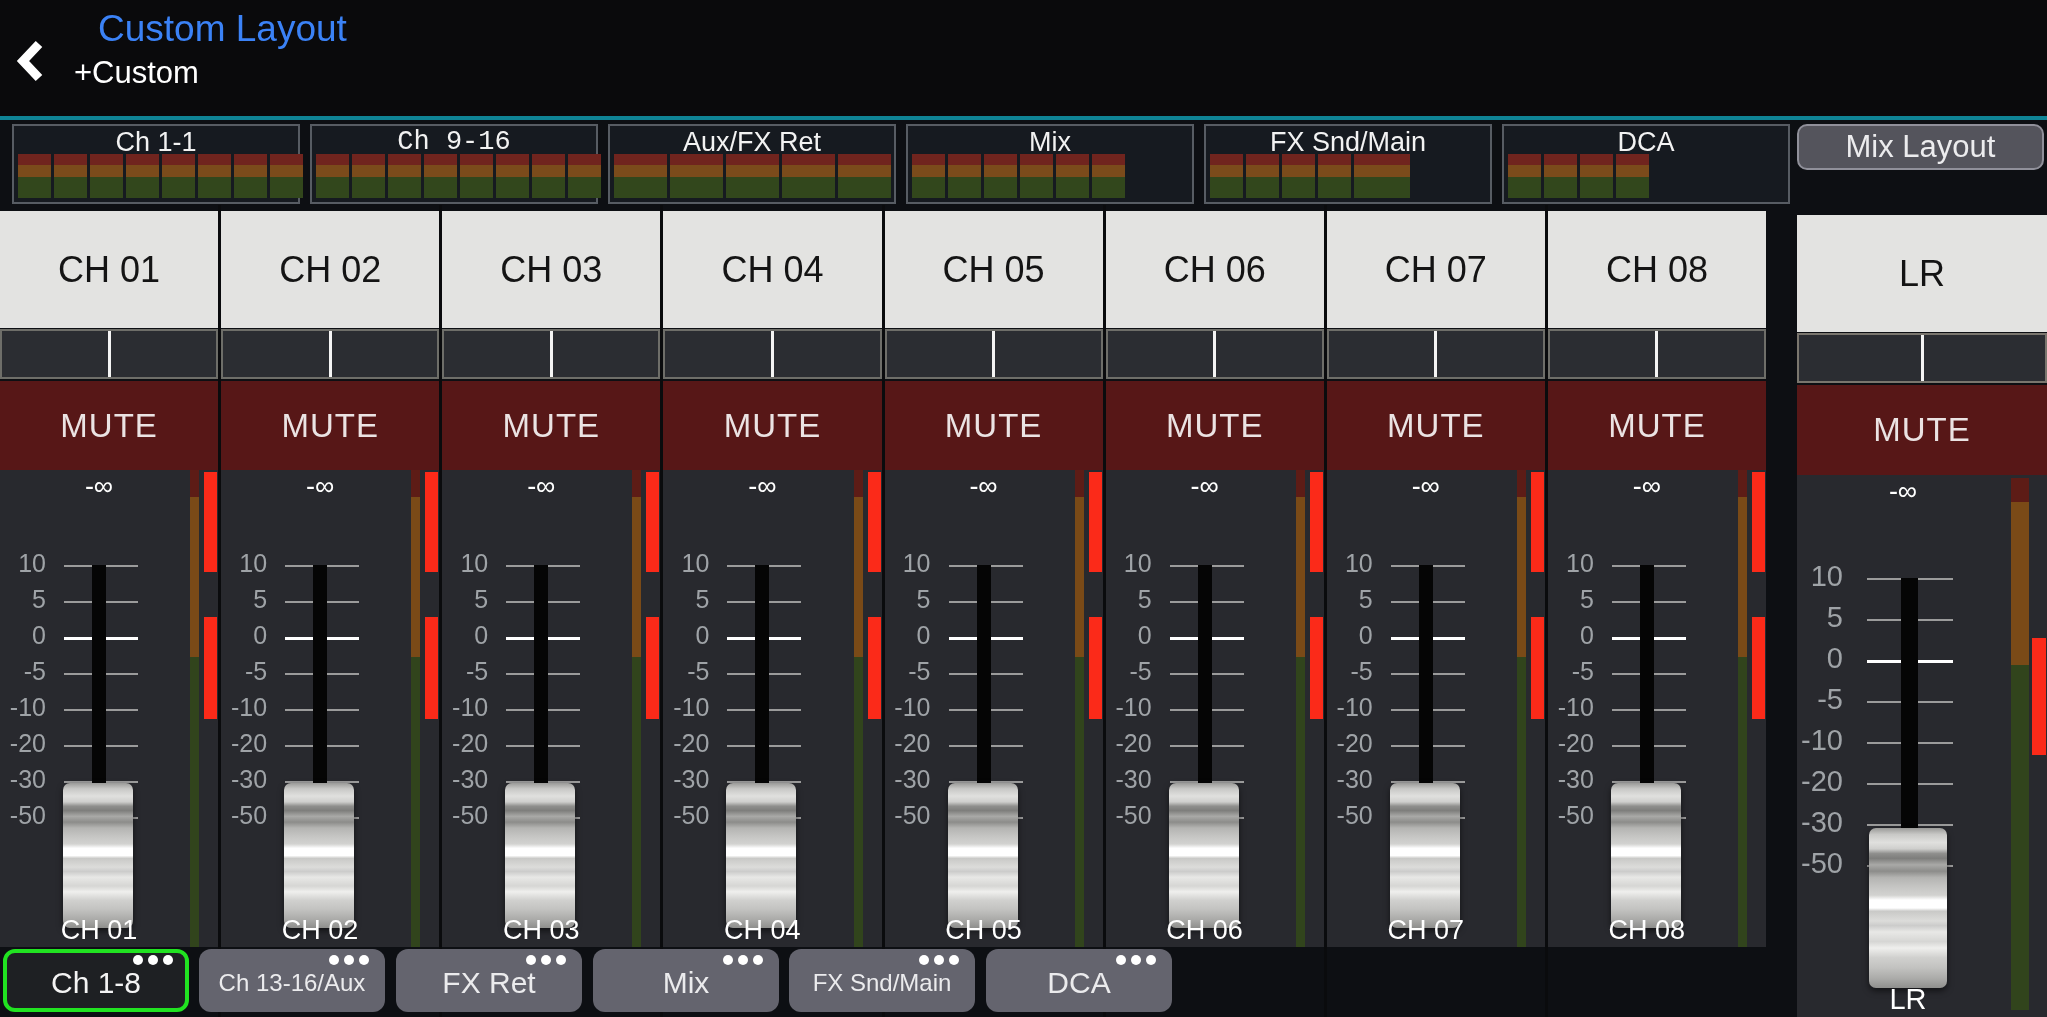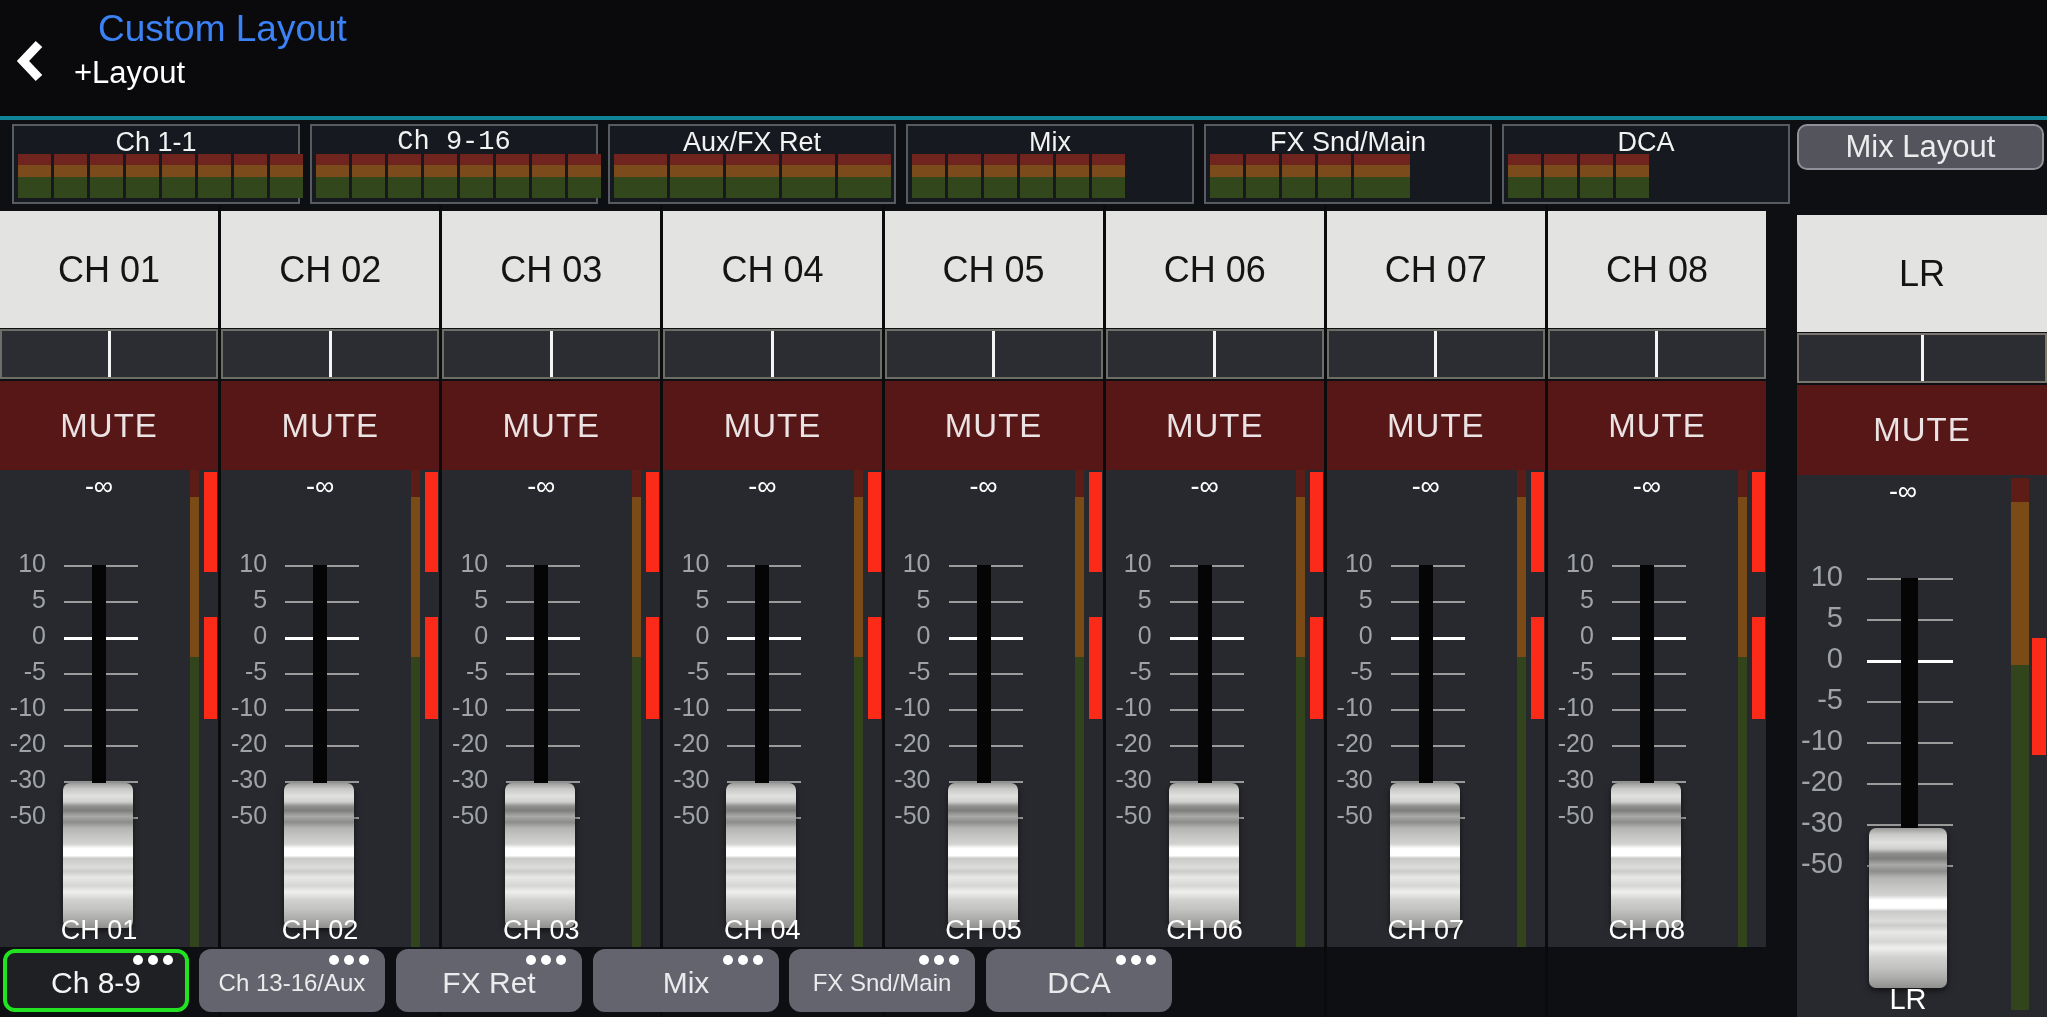--- a/index.html
+++ b/index.html
@@ -100,21 +100,21 @@
 
 <div id="screen">
 
   <div class="app-header">
     <div class="back-btn">
       <svg width="30" height="44" viewBox="0 0 30 44">
         <polyline points="24,5 8,22 24,39" fill="none" stroke="#ffffff" stroke-width="9"></polyline>
       </svg>
     </div>
     <div class="app-title">Custom Layout</div>
-    <div class="app-subtitle">+Layout</div>
+    <div class="app-subtitle">+Custom</div>
   </div>
   <div class="teal-rule"></div>
 
   <div id="nav-blocks">
       <div class="nav-block" style="left: 12px;">
         <div class="nav-label">Ch 1-1</div>
         <div class="nav-meters">
           <div class="nav-seg" style="width: 33px;"></div>
           <div class="nav-seg" style="width: 33px;"></div>
           <div class="nav-seg" style="width: 33px;"></div>
@@ -473,21 +473,21 @@
         <div class="track"></div>
         <div class="knob"></div>
         <div class="mscale"></div>
         <div class="mlevel seg-a"></div>
         <div class="slabel">LR</div>
       </div>
   </div>
 
   <div id="tabs">
       <div class="tab selected" style="left: 3px; font-size: 30px;">
-        <div style="margin-top: 4px;">Ch 8-9</div>
+        <div style="margin-top: 4px;">Ch 1-8</div>
         <div class="dots">
           <i></i>
           <i></i>
           <i></i>
         </div>
       </div>
       <div class="tab" style="left: 199px; font-size: 24px;">
         <div style="margin-top: 4px;">Ch 13-16/Aux</div>
         <div class="dots">
           <i></i>

